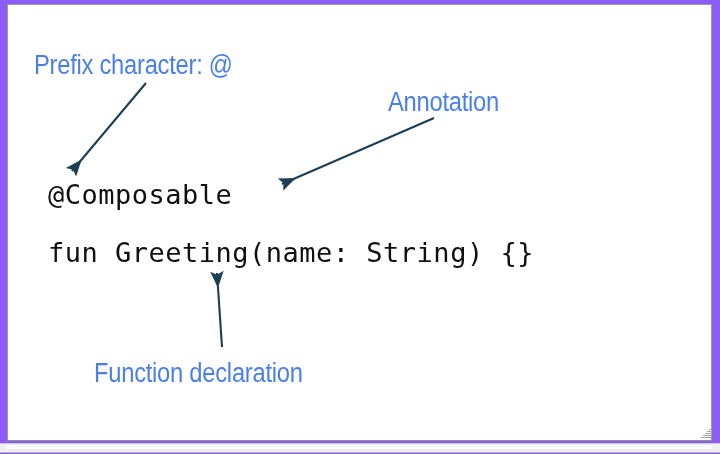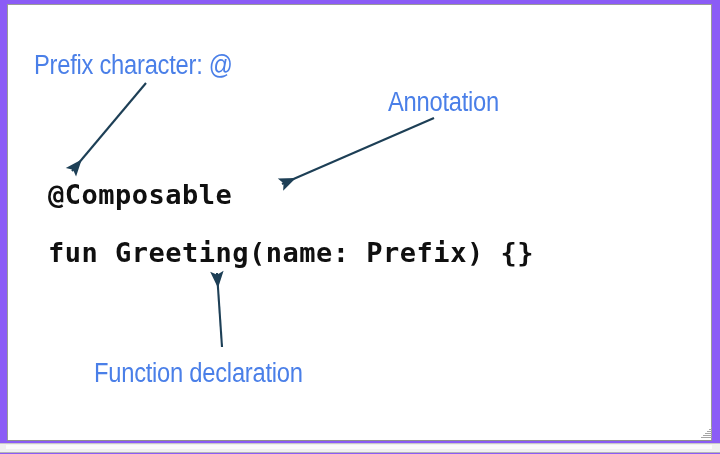--- a/index.html
+++ b/index.html
@@ -124,21 +124,21 @@
   }
   #label-prefix   { left: 26px;  top: 44px; }
   #label-annotation { left: 380px; top: 81px; }
   #label-funcdecl { left: 86px;  top: 352px; }
 
   
   .code-line {
     position: absolute;
     color: #101010;
     font-family: "DejaVu Sans Mono", "Liberation Mono", monospace;
-    font-weight: bold;
+    font-weight: normal;
     font-size: 27px;
     line-height: 34px;
     white-space: pre;
     letter-spacing: 0.5px;
   }
   #code-line-1 { left: 40px; top: 173px; }
   #code-line-2 { left: 40px; top: 231px; }
 
   
   #arrow-layer {
@@ -177,21 +177,21 @@
     </svg>
 
     <div class="callout-label" id="label-prefix">Prefix character: @</div>
 
     <div class="callout-label" id="label-annotation">Annotation</div>
 
     <div class="callout-label" id="label-funcdecl">Function declaration</div>
 
     <div class="code-line" id="code-line-1">@Composable</div>
 
-    <div class="code-line" id="code-line-2">fun Greeting(name: Prefix) {}</div>
+    <div class="code-line" id="code-line-2">fun Greeting(name: String) {}</div>
 
   </div>
 
   <div class="resize-grip">
     <i></i>
       <i></i>
       <i></i>
       <i></i>
       <i></i>
       <i></i>

